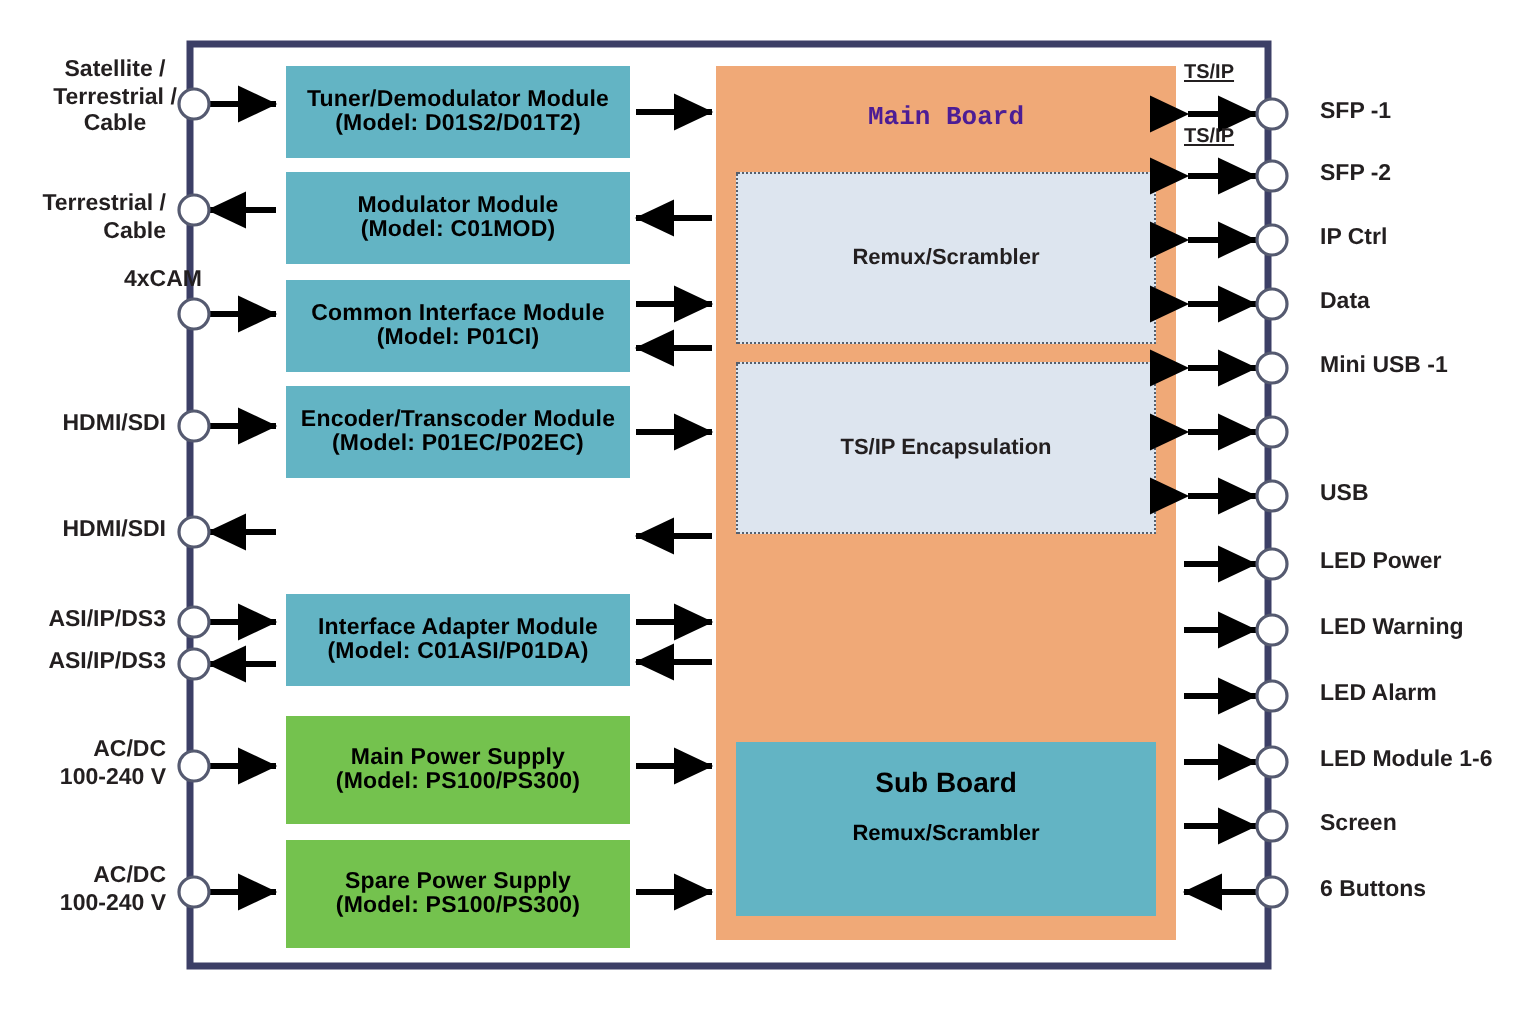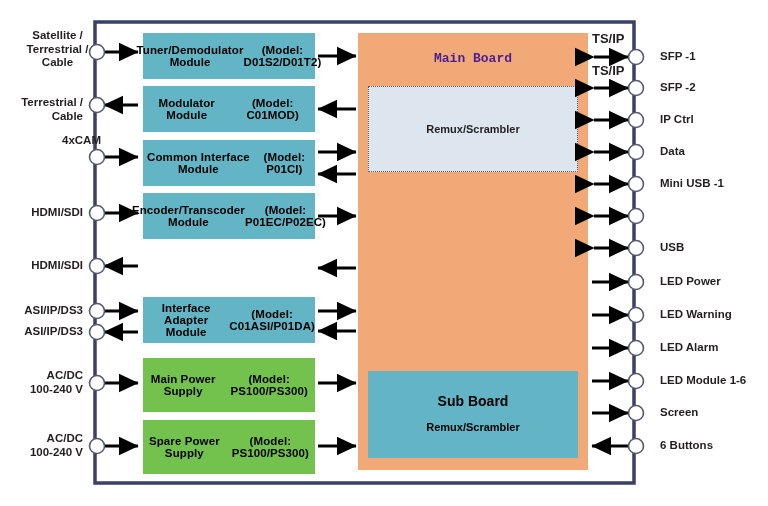--- a/index.html
+++ b/index.html
@@ -31,31 +31,32 @@
   }
   .left-label {
     text-align: right;
     font-size: 11.5px;
   }
   .right-label {
     text-align: left;
     font-size: 11.5px;
   }
   .tsip-label {
-    font-size: 13px;
+    font-size: 10px;
     font-weight: bold;
     color: #231f20;
     text-align: left;
+    text-decoration: underline;
   }
   .mod-box {
     position: absolute;
     box-sizing: border-box;
     background: #63b4c4;
     display: flex;
-    flex-direction: row;
+    flex-direction: column;
     align-items: center;
     justify-content: center;
     text-align: center;
     color: #000000;
   }
   .mod-box.power { background: #74c24e; }
   .mod-title {
     font-size: 11.5px;
     font-weight: bold;
     letter-spacing: .1px;
@@ -100,40 +101,43 @@
     background: #63b4c4;
     display: flex;
     flex-direction: column;
     align-items: center;
     text-align: center;
   }
   .sub-board-title {
     font-size: 14px;
     font-weight: bold;
     color: #000;
-    margin-top: 22px;
+    margin-top: 12px;
   }
   .sub-board-sub {
     font-size: 11px;
     font-weight: bold;
     color: #000;
     margin-top: 12px;
   }
 </style>
 </head>
 <body>
 
 <div id="diagram">
 
   <div class="main-board" style="left:358px; top:33px; width:230px; height:437px;">
     <div class="main-board-title" style="top:18px;">Main Board</div>
   </div>
 
   <div class="inner-box" style="left:368px; top:86px; width:210px; height:86px;">
     <span class="inner-text">Remux/Scrambler</span>
+  </div>
+  <div class="inner-box" style="left:368px; top:181px; width:210px; height:86px;">
+    <span class="inner-text">TS/IP Encapsulation</span>
   </div>
 
   <div class="sub-board" style="left:368px; top:371px; width:210px; height:87px;">
     <div class="sub-board-title">Sub Board</div>
     <div class="sub-board-sub">Remux/Scrambler</div>
   </div>
 
   <div class="mod-box" style="left:143px; top:33px; width:172px; height:46px;">
     <div class="mod-title">Tuner/Demodulator Module</div>
     <div class="mod-model">(Model: D01S2/D01T2)</div>

